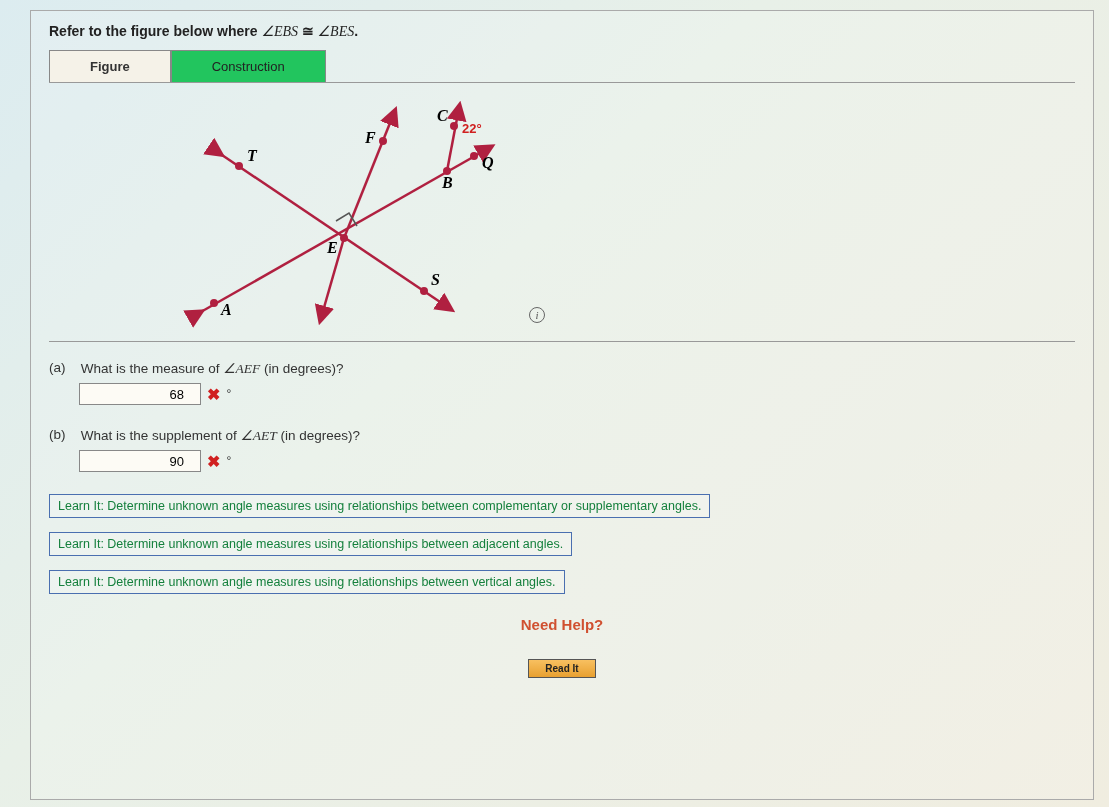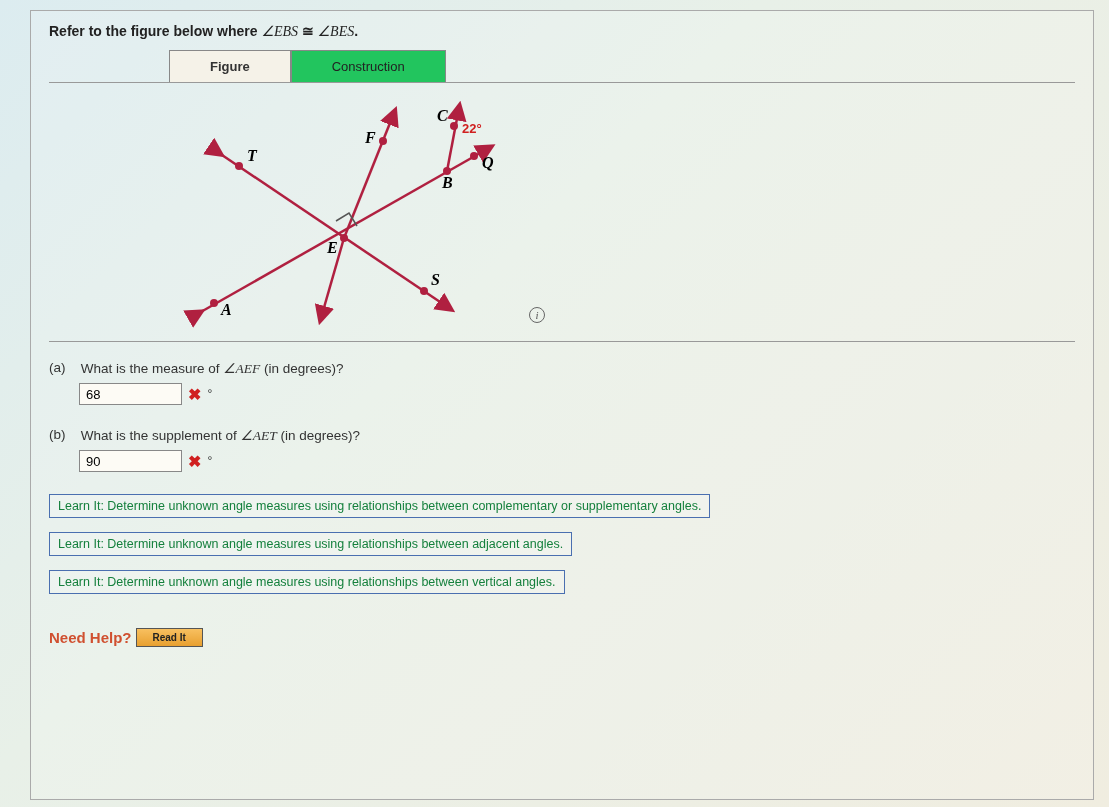--- a/index.html
+++ b/index.html
@@ -23,21 +23,20 @@
     position: relative;
   }
   .prompt {
     font-size: 14px;
     font-weight: bold;
     color: #222;
     margin-bottom: 10px;
   }
   .tabs {
     display: flex;
-    margin-left: 120px;
     margin-top: 6px;
   }
   .tab {
     padding: 8px 40px;
     font-size: 13px;
     border: 1px solid #888;
     text-align: center;
     cursor: pointer;
   }
   .tab.active {
@@ -86,26 +85,27 @@
   .q-label { display: inline-block; width: 28px; vertical-align: top; }
   .q-text { display: inline; }
   .answer-row {
     margin-top: 6px;
     margin-left: 30px;
     display: flex;
     align-items: center;
     gap: 6px;
   }
   .answer-input {
-    width: 103px;
+    width: 122px;
     height: 22px;
     border: 1px solid #888;
-    padding: 2px 6px;
+    padding: 2px 16px;
     font-size: 13px;
     background: #fdfbf5;
+    text-align: right;
   }
   .x-icon {
     color: #d02020;
     font-weight: bold;
     font-size: 16px;
   }
   .deg { font-size: 12px; color: #333; }
   .suggested {
     font-size: 13.5px;
     color: #c84820;
@@ -118,22 +118,23 @@
     color: #15803d;
     font-size: 12.5px;
     padding: 4px 8px;
     margin-bottom: 14px;
     background: rgba(255,255,255,0.2);
     cursor: pointer;
   }
   .need-help {
     display: flex;
     align-items: center;
-    gap: 4px;
-    margin-top: 20px;
+    gap: 26px;
+    margin-top: 8px;
+    flex-direction: column;
   }
   .need-help-label {
     color: #d05030;
     font-size: 15px;
     font-weight: bold;
   }
   .read-it {
     background: linear-gradient(#f8c060, #e8a030);
     border: 1px solid #555;
     padding: 3px 16px;

